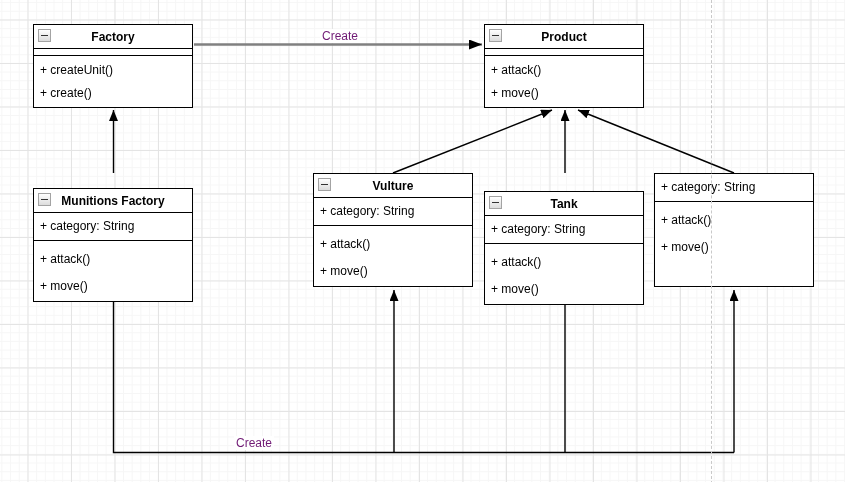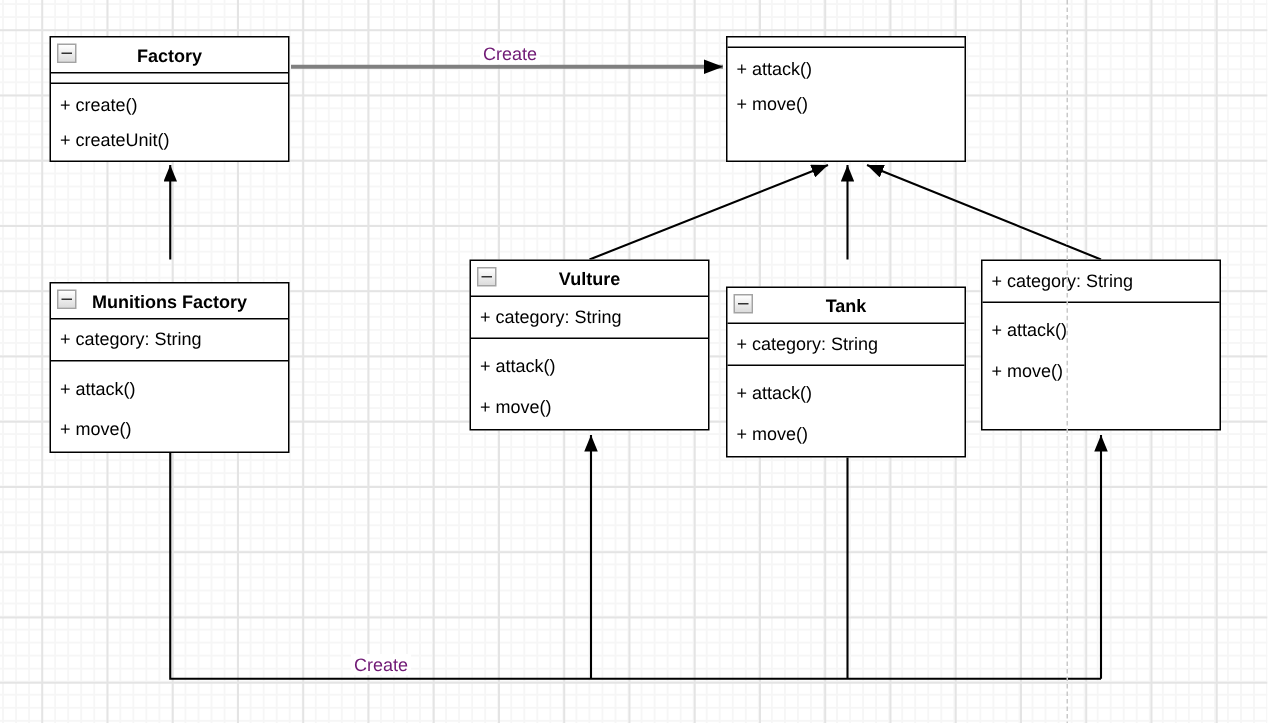--- a/index.html
+++ b/index.html
@@ -86,26 +86,32 @@
 
   <div class="uml-class box-short" style="left:33px;top:24px;height:84px">
     <div class="uml-title">
       <span class="collapse-btn">
           <span class="minus-glyph"></span>
         </span>
       <span>Factory</span>
     </div>
     <div class="uml-attrs empty"></div>
     <div class="uml-methods">
+      <div class="uml-member">+ createUnit()</div>
       <div class="uml-member">+ create()</div>
-      <div class="uml-member">+ createUnit()</div>
     </div>
   </div>
 
   <div class="uml-class box-short" style="left:484px;top:24px;height:84px">
+    <div class="uml-title">
+      <span class="collapse-btn">
+          <span class="minus-glyph"></span>
+        </span>
+      <span>Product</span>
+    </div>
     <div class="uml-attrs empty"></div>
     <div class="uml-methods">
       <div class="uml-member">+ attack()</div>
       <div class="uml-member">+ move()</div>
     </div>
   </div>
 
   <div class="uml-class box-tall" style="left:33px;top:188px;height:114px">
     <div class="uml-title">
       <span class="collapse-btn">

